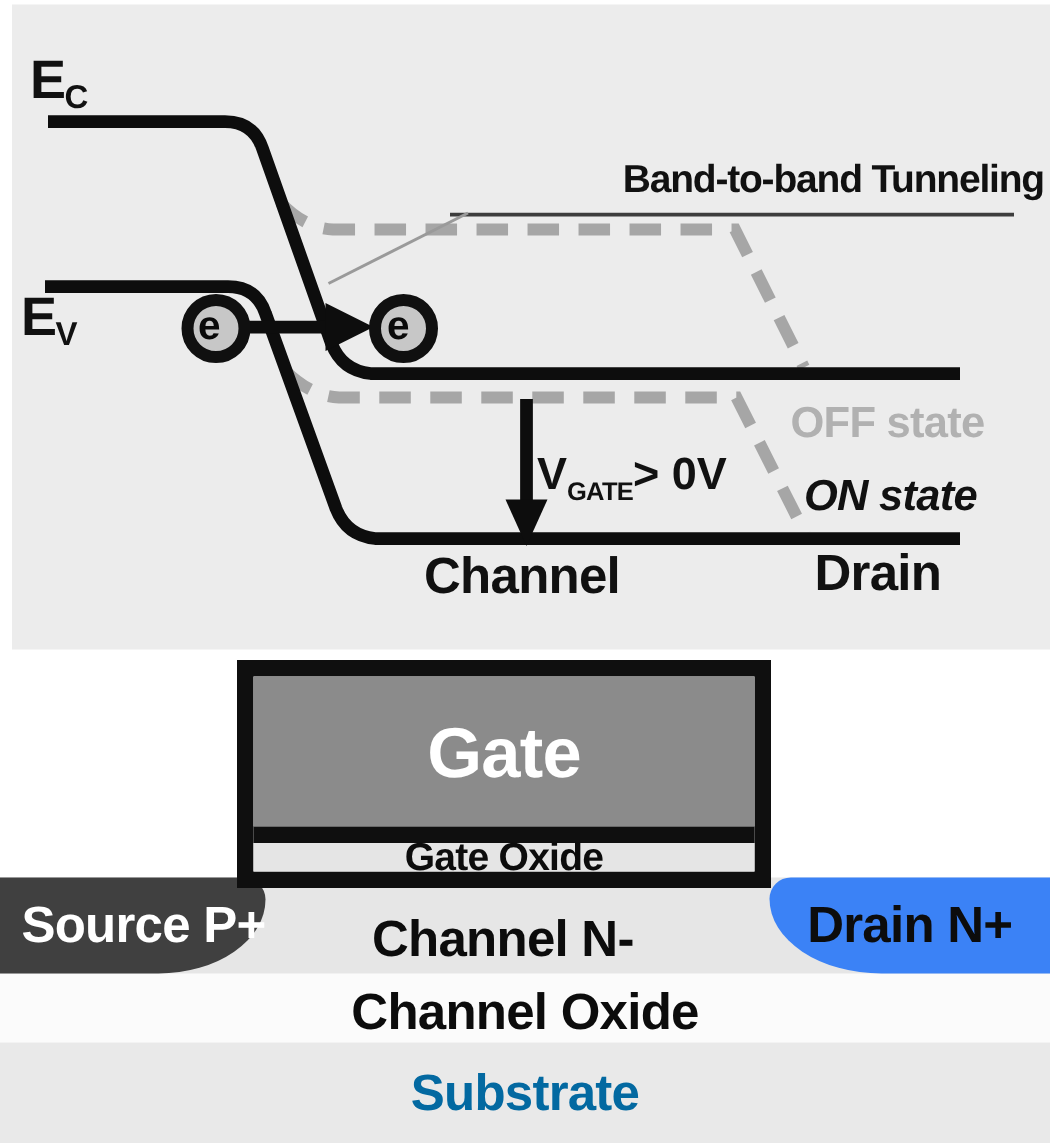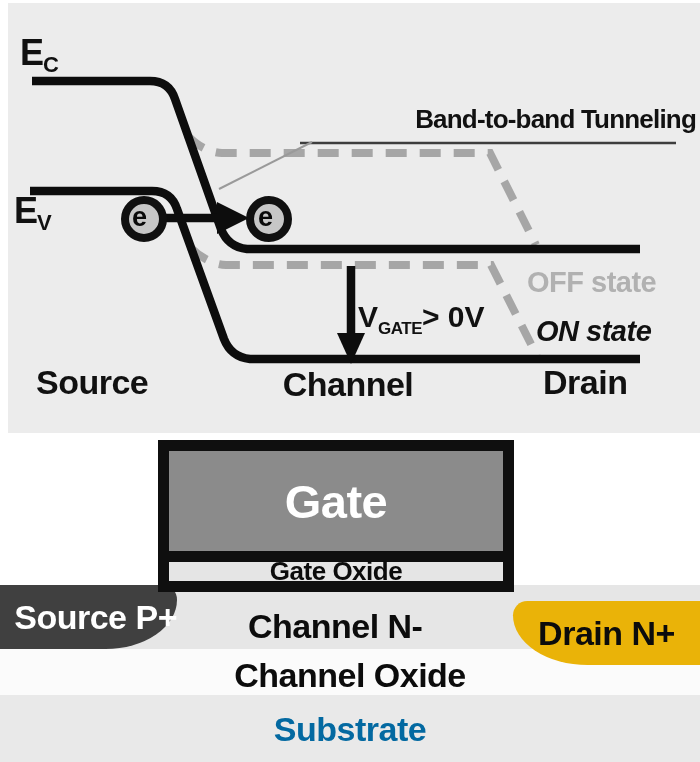--- a/index.html
+++ b/index.html
@@ -30,21 +30,21 @@
   .gate-divider{height:11px;background:#0f0f0f;}
   .gate-oxide{height:19px;background:#e5e5e5;display:flex;align-items:center;justify-content:center;
     font-size:26px;color:#0c0c0c;letter-spacing:-0.5px;overflow:visible;}
   .body-band{position:absolute;left:0;top:585px;width:700px;height:64px;background:#e6e6e6;z-index:1;}
   .src-region{
     position:absolute;left:0;top:0;width:177px;height:64px;background:#404040;
     border-top-right-radius:16px;border-bottom-right-radius:78px 54px;
     display:flex;align-items:center;justify-content:flex-end;color:#fff;
   }
   .drn-region{
-    position:absolute;right:0;top:16px;width:187px;height:64px;background:#eab308;
+    position:absolute;right:0;top:0;width:187px;height:64px;background:#3b82f6;
     border-top-left-radius:16px;border-bottom-left-radius:84px 56px;
     display:flex;align-items:center;justify-content:center;color:#0c0c0c;
   }
   .chn-lbl{position:absolute;left:248px;top:2px;width:200px;text-align:left;color:#0c0c0c;margin-top:20px;}
   .box-band{position:absolute;left:0;top:649px;width:700px;height:46px;background:#fbfbfb;
     text-align:center;color:#0c0c0c;}
   .box-band .region-lbl{padding-top:7px;}
   .sub-band{position:absolute;left:0;top:695px;width:700px;height:67px;background:#e9e9e9;
     text-align:center;color:#0369a1;}
   .sub-band .region-lbl{padding-top:15px;}
@@ -91,21 +91,20 @@
 
   <div class="lbl title-lbl" style="right:4px;top:106px;">Band-to-band Tunneling</div>
 
   <div class="lbl state-lbl off" style="left:527px;top:254px;">OFF state</div>
   <div class="lbl state-lbl on" style="left:536px;top:316px;font-style:italic;">ON state</div>
 
   <div class="lbl vgate-lbl" style="left:358px;top:301px;">
     <span>V</span><span class="sub">GATE</span><span>&gt; 0V</span>
   </div>
 
-  <div class="lbl region-lbl" style="left:36px;top:365px;">Source</div>
   <div class="lbl region-lbl" style="left:248px;top:367px;width:200px;text-align:center;">Channel</div>
   <div class="lbl region-lbl" style="left:543px;top:365px;">Drain</div>
 
   <div class="gate-box">
     <div class="gate-metal">
       <span>Gate</span>
     </div>
     <div class="gate-divider"></div>
     <div class="gate-oxide">
       <span>Gate Oxide</span>

